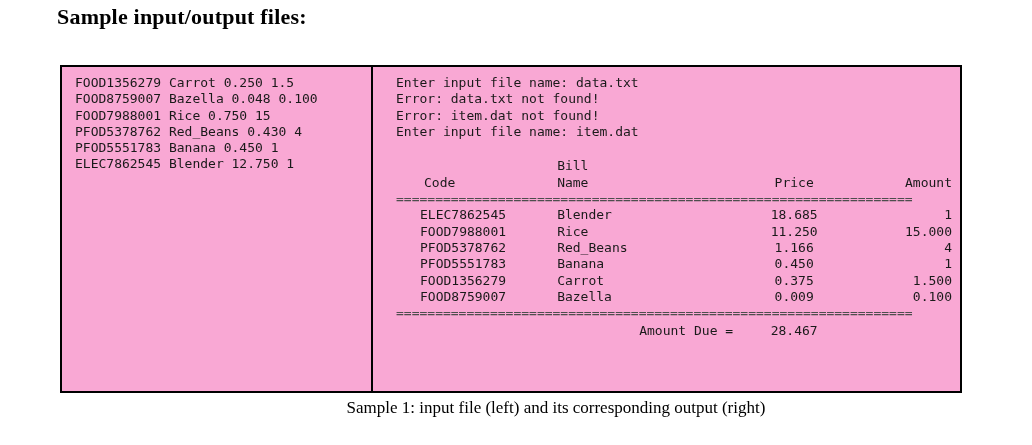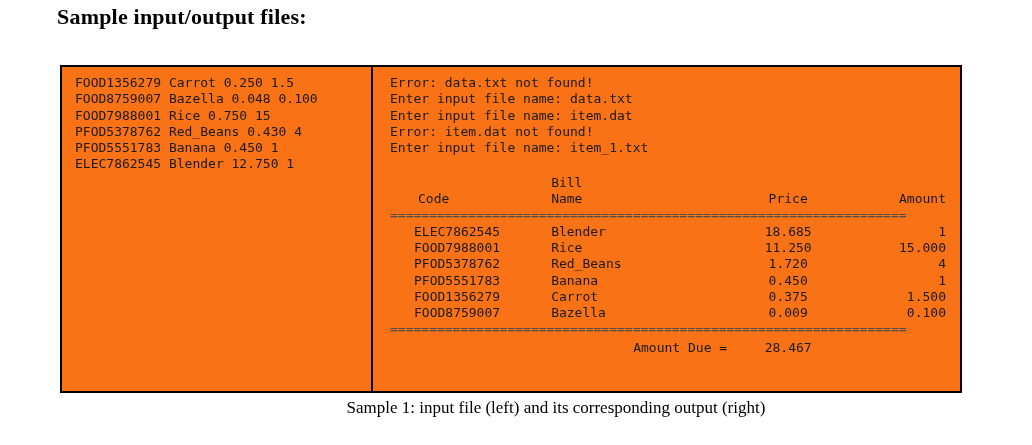--- a/index.html
+++ b/index.html
@@ -31,21 +31,22 @@
   
   .figure-box {
     position: absolute;
     left: 60px;
     top: 65px;
     width: 902px;
     height: 328px;
     border: 2px solid #000000;
     box-sizing: border-box;
     display: flex;
-    background: #f97316;
+    background: #f9a8d4;
+    gap: 6px;
   }
 
   
   .input-pane {
     width: 311px;
     box-sizing: border-box;
     border-right: 2px solid #000000;
     padding: 8px 0 0 13px;
   }
   .mono {
@@ -146,25 +147,24 @@
     <div class="mono input-line">FOOD8759007 Bazella 0.048 0.100</div>
     <div class="mono input-line">FOOD7988001 Rice 0.750 15</div>
     <div class="mono input-line">PFOD5378762 Red_Beans 0.430 4</div>
     <div class="mono input-line">PFOD5551783 Banana 0.450 1</div>
     <div class="mono input-line">ELEC7862545 Blender 12.750 1</div>
   </div>
 
   <div class="output-pane">
 
     <div class="prompt-block">
+      <div class="mono prompt-line">Enter input file name: data.txt</div>
       <div class="mono prompt-line">Error: data.txt not found!</div>
-      <div class="mono prompt-line">Enter input file name: data.txt</div>
+      <div class="mono prompt-line">Error: item.dat not found!</div>
       <div class="mono prompt-line">Enter input file name: item.dat</div>
-      <div class="mono prompt-line">Error: item.dat not found!</div>
-      <div class="mono prompt-line">Enter input file name: item_1.txt</div>
     </div>
 
     <div class="spacer-line"></div>
 
     <table class="bill-table">
       <tbody>
         <tr class="bill-title-row">
           <td class="col-code bill-title"></td>
           <td class="col-name">Bill</td>
           <td class="col-price"></td>
@@ -190,21 +190,21 @@
         </tr>
         <tr>
           <td class="col-code">FOOD7988001</td>
           <td class="col-name">Rice</td>
           <td class="col-price">11.250</td>
           <td class="col-amount">15.000</td>
         </tr>
         <tr>
           <td class="col-code">PFOD5378762</td>
           <td class="col-name">Red_Beans</td>
-          <td class="col-price">1.720</td>
+          <td class="col-price">1.166</td>
           <td class="col-amount">4</td>
         </tr>
         <tr>
           <td class="col-code">PFOD5551783</td>
           <td class="col-name">Banana</td>
           <td class="col-price">0.450</td>
           <td class="col-amount">1</td>
         </tr>
         <tr>
           <td class="col-code">FOOD1356279</td>

